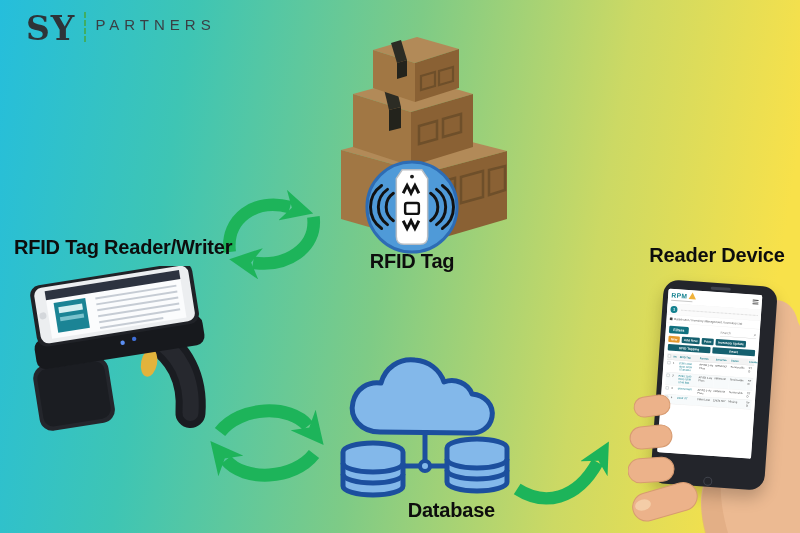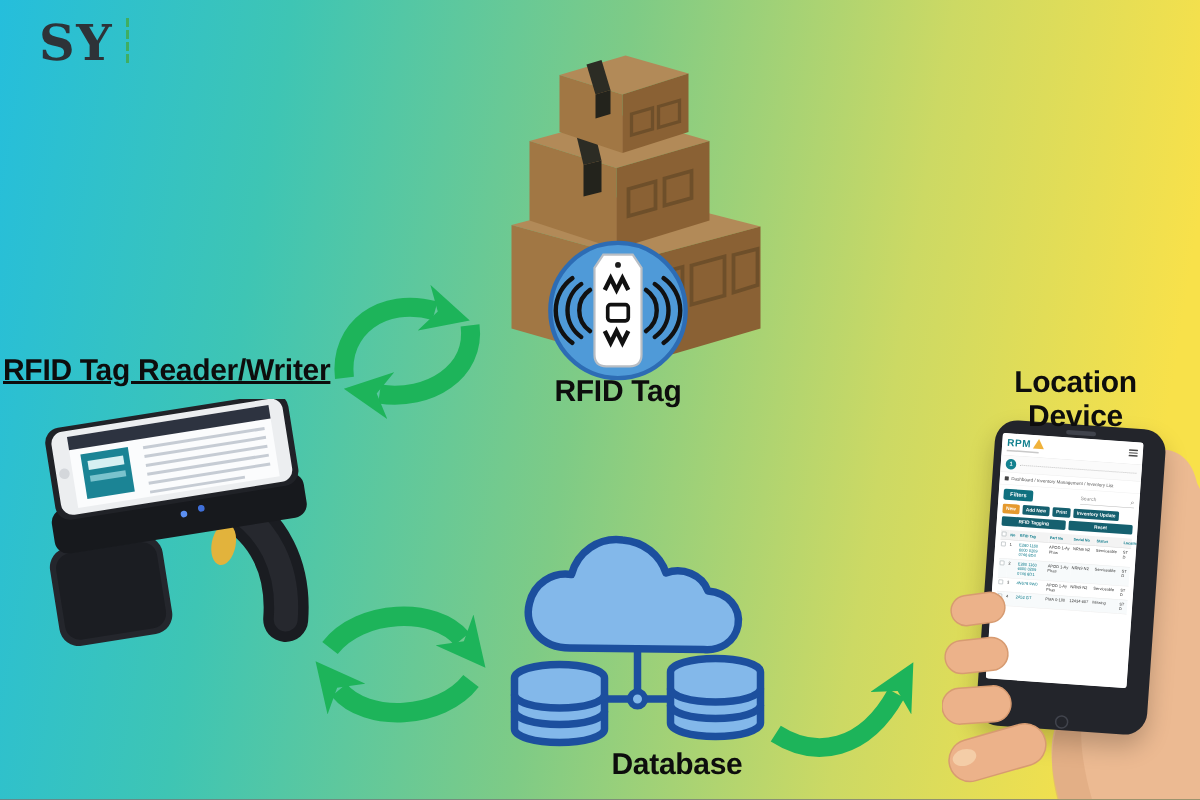--- a/index.html
+++ b/index.html
@@ -7,21 +7,21 @@
     background:linear-gradient(99deg,#25bedc 0%,#3ec5b4 22%,#7ecb86 48%,#ccd964 72%,#f8e14a 93%);
     font-family:"Liberation Sans",sans-serif;}
   .abs{position:absolute;}
   
   .logo{left:26px;top:12px;display:flex;gap:9px;}
   .logo-sy{font-family:"DejaVu Serif",serif;font-weight:700;font-size:33px;line-height:1;color:#2e3338;letter-spacing:1px;}
   .logo-div{width:0;height:30px;border-left:2px dashed #3fae62;}
   .logo-partners{font-size:15px;letter-spacing:5px;color:#3a3f44;font-weight:500;padding-top:4px;}
   
   .cap{font-weight:700;font-size:20px;color:#0d0d0d;letter-spacing:-0.2px;}
-  .cap-reader{left:2px;top:236px;text-decoration:underline;}
+  .cap-reader{left:14px;top:236px;}
   .cap-tag{left:338px;top:250px;width:148px;text-align:center;}
   .cap-db{left:345px;top:499px;width:150px;text-align:right;}
   .cap-display{left:642px;top:244px;width:150px;text-align:center;}
   
   .display-phone{left:657px;top:283px;width:104px;height:184px;transform:rotate(4deg);
     background:#23252b;border-radius:15px;padding:9px 5px 11px;box-shadow:0 8px 16px rgba(0,0,0,.22);}
   .phone-earpiece{position:absolute;top:4px;left:50%;margin-left:-10px;width:20px;height:3px;border-radius:2px;background:#40434c;}
   .phone-home{position:absolute;bottom:1px;left:50%;margin-left:-4.5px;width:7px;height:7px;border:1.5px solid #41444d;border-radius:50%;}
   .phone-screen{width:94px;height:164px;background:#fff;border-radius:2px;overflow:hidden;}
   .screen-inner{width:282px;height:492px;transform:scale(.33333);transform-origin:0 0;background:#fff;}
@@ -55,20 +55,21 @@
   .cb{display:inline-block;width:7px;height:7px;border:1px solid #99a3a8;border-radius:1px;background:#fff;}
 </style>
 </head>
 <body>
 
 <div class="stage">
 
   <div class="abs logo">
     <span class="logo-sy">SY</span>
     <span class="logo-div"></span>
+    <span class="logo-partners">PARTNERS</span>
   </div>
 
   <svg class="abs" style="left:333px;top:30px;" width="182" height="218" viewBox="0 0 182 218">
 
     <polygon points="8,120 88,99 174,121 92,143" fill="#b28a58"></polygon>
     <polygon points="8,120 92,143 92,213 8,189" fill="#a17744"></polygon>
     <polygon points="92,143 174,121 174,189 92,213" fill="#8a6134"></polygon>
     <polygon points="100,154 122,148 122,174 100,180" fill="none" stroke="#6e4f2a" stroke-width="2.5"></polygon>
     <polygon points="128,147 150,141 150,167 128,173" fill="none" stroke="#6e4f2a" stroke-width="2.5"></polygon>
     <polygon points="156,140 172,136 172,160 156,165" fill="none" stroke="#6e4f2a" stroke-width="2.5"></polygon>
@@ -284,15 +285,15 @@
     <rect x="6" y="4" width="36" height="20" rx="10" fill="#ecb28a" stroke="#d79b71" stroke-width="1" transform="rotate(-8 24 14)"></rect>
     <rect x="2" y="34" width="42" height="22" rx="11" fill="#ecb28a" stroke="#d79b71" stroke-width="1" transform="rotate(-6 23 45)"></rect>
     <rect x="0" y="66" width="46" height="24" rx="12" fill="#ecb28a" stroke="#d79b71" stroke-width="1" transform="rotate(-4 23 78)"></rect>
     <rect x="4" y="96" width="66" height="28" rx="14" fill="#ecb28a" stroke="#d79b71" stroke-width="1" transform="rotate(-16 36 110)"></rect>
     <ellipse cx="15" cy="113" rx="8" ry="5.5" fill="#f4cda7" transform="rotate(-16 15 113)"></ellipse>
   </svg>
 
   <div class="abs cap cap-reader">RFID Tag Reader/Writer</div>
   <div class="abs cap cap-tag">RFID Tag</div>
   <div class="abs cap cap-db">Database</div>
-  <div class="abs cap cap-display">Location Device</div>
+  <div class="abs cap cap-display">Reader Device</div>
 
 </div>
 
 </body></html>

